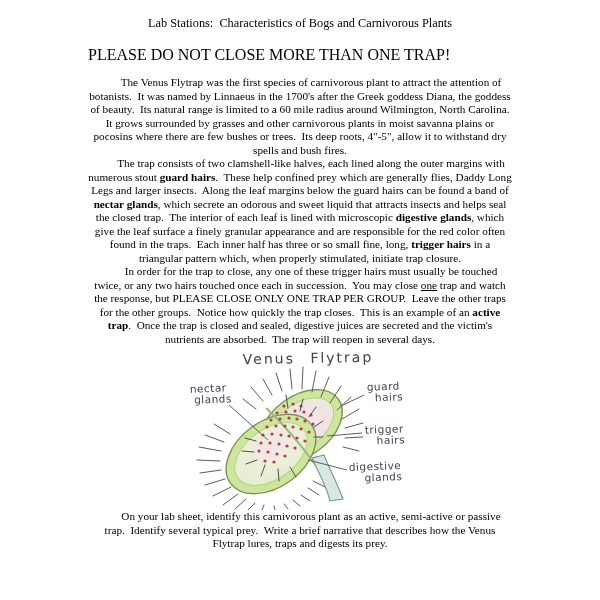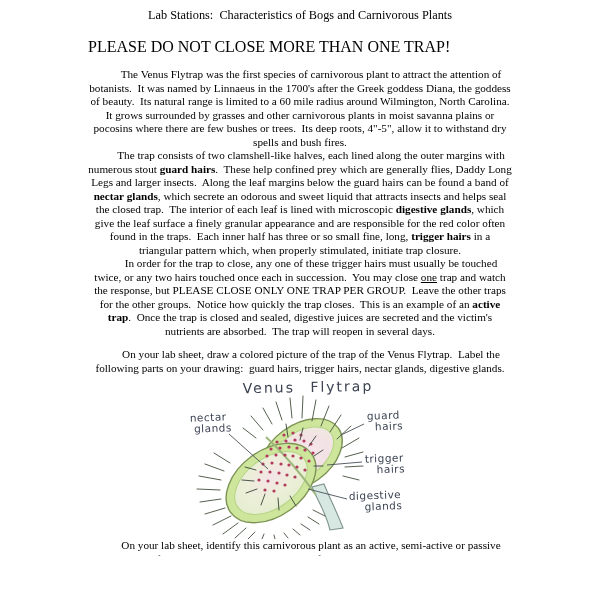--- a/index.html
+++ b/index.html
@@ -1,21 +1,21 @@
 <!DOCTYPE html>
 <html><head>
 <meta charset="utf-8">
 <style>
   html,body{margin:0;padding:0;background:#ffffff;}
   .page{
     position:relative;
     width:600px;height:556px;
     background:#ffffff;
     box-sizing:border-box;
-    padding-top:8px;
+    padding-top:16px;
     font-family:"Liberation Serif", serif;
     color:#000;
     overflow:hidden;
   }
   .doc-title{
     text-align:center;
     font-size:12.3px;
     margin:0 40px;
     white-space:pre-wrap;
   }
@@ -80,21 +80,20 @@
 
 
   <div class="warning">PLEASE DO NOT CLOSE MORE THAN ONE TRAP!</div>
 
   <p class="bp" style="margin-top:12px"><span>The Venus Flytrap was the first species of carnivorous plant to attract the attention of botanists.  It was named by Linnaeus in the 1700's after the Greek goddess Diana, the goddess of beauty.  Its natural range is limited to a 60 mile radius around Wilmington, North Carolina.  It grows surrounded by grasses and other carnivorous plants in moist savanna plains or pocosins where there are few bushes or trees.  Its deep roots, 4"-5", allow it to withstand dry spells and bush fires.</span></p>
 
   <p class="bp"><span>The trap consists of two clamshell-like halves, each lined along the outer margins with numerous stout </span><span class="bold">guard hairs</span><span>.  These help confined prey which are generally flies, Daddy Long Legs and larger insects.  Along the leaf margins below the guard hairs can be found a band of </span><span class="bold">nectar glands</span><span>, which secrete an odorous and sweet liquid that attracts insects and helps seal the closed trap.  The interior of each leaf is lined with microscopic </span><span class="bold">digestive glands</span><span>, which give the leaf surface a finely granular appearance and are responsible for the red color often found in the traps.  Each inner half has three or so small fine, long, </span><span class="bold">trigger hairs</span><span> in a triangular pattern which, when properly stimulated, initiate trap closure.</span></p>
 
   <p class="bp"><span>In order for the trap to close, any one of these trigger hairs must usually be touched twice, or any two hairs touched once each in succession.  You may close </span><span class="undl">one</span><span> trap and watch the response, but PLEASE CLOSE ONLY ONE TRAP PER GROUP.  Leave the other traps for the other groups.  Notice how quickly the trap closes.  This is an example of an </span><span class="bold">active trap</span><span>.  Once the trap is closed and sealed, digestive juices are secreted and the victim's nutrients are absorbed.  The trap will reopen in several days.</span></p>
 
-  <p class="bp gap"><span>On your lab sheet, draw a colored picture of the trap of the Venus Flytrap.  Label the following parts on your drawing:  guard hairs, trigger hairs, nectar glands, digestive glands.</span></p>
 
   <div class="figure">
     <svg width="600" height="160" viewBox="0 0 600 160">
       <defs>
         <radialGradient id="gUp" cx="45%" cy="60%" r="78%">
           <stop offset="0%" stop-color="#f9e9ed"></stop>
           <stop offset="55%" stop-color="#f3e2e5"></stop>
           <stop offset="100%" stop-color="#e9f2d8"></stop>
         </radialGradient>
         <radialGradient id="gLow" cx="55%" cy="40%" r="78%">

